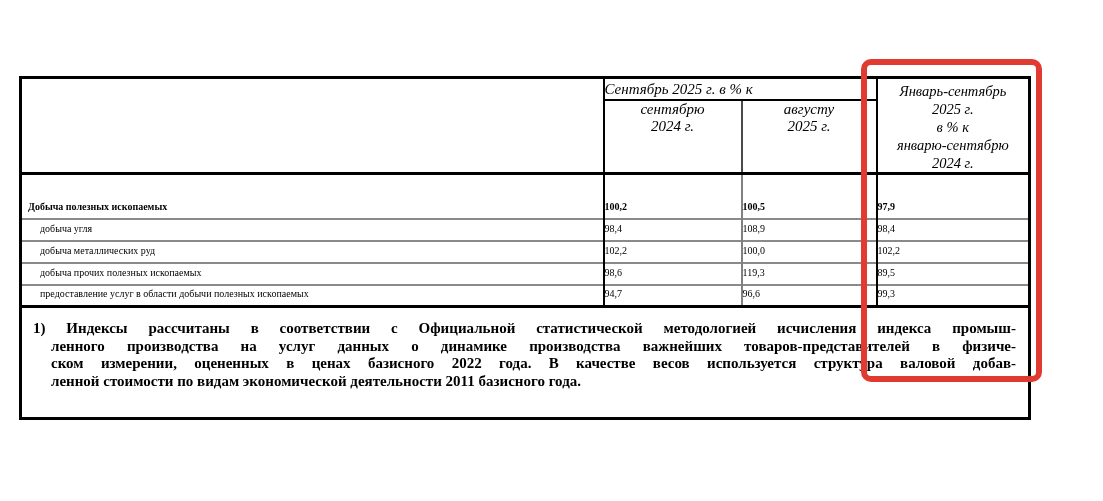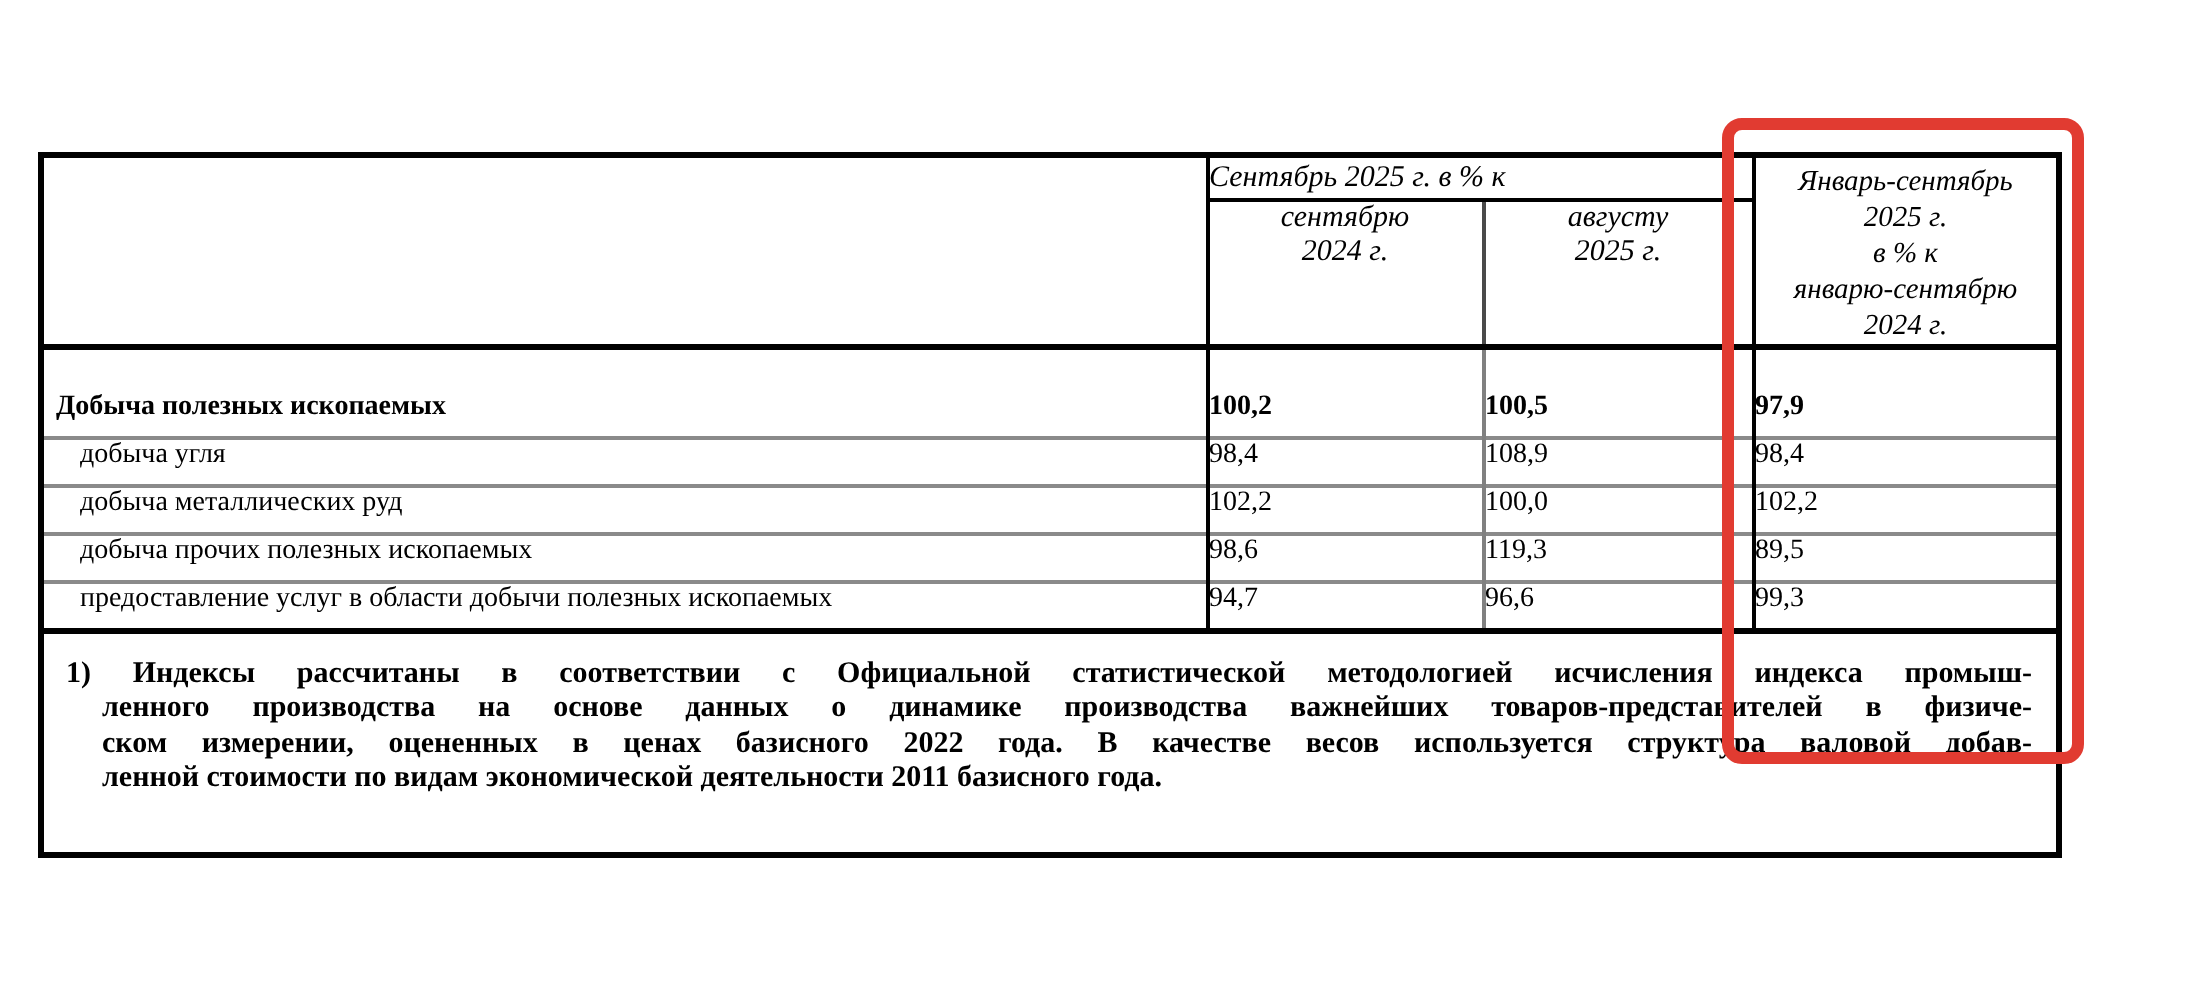--- a/index.html
+++ b/index.html
@@ -38,21 +38,21 @@
   th.subh {
     font-style:italic; font-size:15px; line-height:17px;
     text-align:center; vertical-align:top; padding-top:0;
   }
   th.subh.s1 { border-right:2px solid #4a4a4a; }
   th.subh.s2 { border-right:2px solid #000; }
 
   
   tbody.data tr:first-child td { border-top:3px solid #000; }
   tbody.data td {
-    vertical-align:bottom; font-size:14px; padding-bottom:6px;
+    vertical-align:bottom; font-size:10px; padding-bottom:6px;
   }
   td.lbl { text-align:left; padding-left:6px; border-right:2px solid #000; }
   tr.sub td.lbl { padding-left:18px; }
   td.val { }
   td.val.v1 { border-right:2px solid #808080; }
   td.val.v2 { border-right:2px solid #000; }
   tr.main { height:45px; }
   tr.main td { font-weight:bold; }
   tr.sub { height:22px; }
   tr.sub td { border-top:2px solid #8a8a8a; }
@@ -139,21 +139,21 @@
         <td class="lbl">предоставление услуг в области добычи полезных ископаемых</td>
         <td class="val v1">94,7</td>
         <td class="val v2">96,6</td>
         <td class="val">99,3</td>
       </tr>
     </tbody>
     <tbody>
       <tr>
         <td class="fn" colspan="4">
           <div class="fl">1) Индексы рассчитаны в соответствии с Официальной статистической методологией исчисления индекса промыш-</div>
-          <div class="fl cont">ленного производства на основе данных о динамике производства важнейших товаров-представителей в физиче-</div>
+          <div class="fl cont">ленного производства на услуг данных о динамике производства важнейших товаров-представителей в физиче-</div>
           <div class="fl cont">ском измерении, оцененных в ценах базисного 2022 года. В качестве весов используется структура валовой добав-</div>
           <div class="fl cont last">ленной стоимости по видам экономической деятельности 2011 базисного года.</div>
         </td>
       </tr>
     </tbody>
   </table>
 
   <div class="red-rect" style="border-color:#e13b31"></div>
 
 </div>

